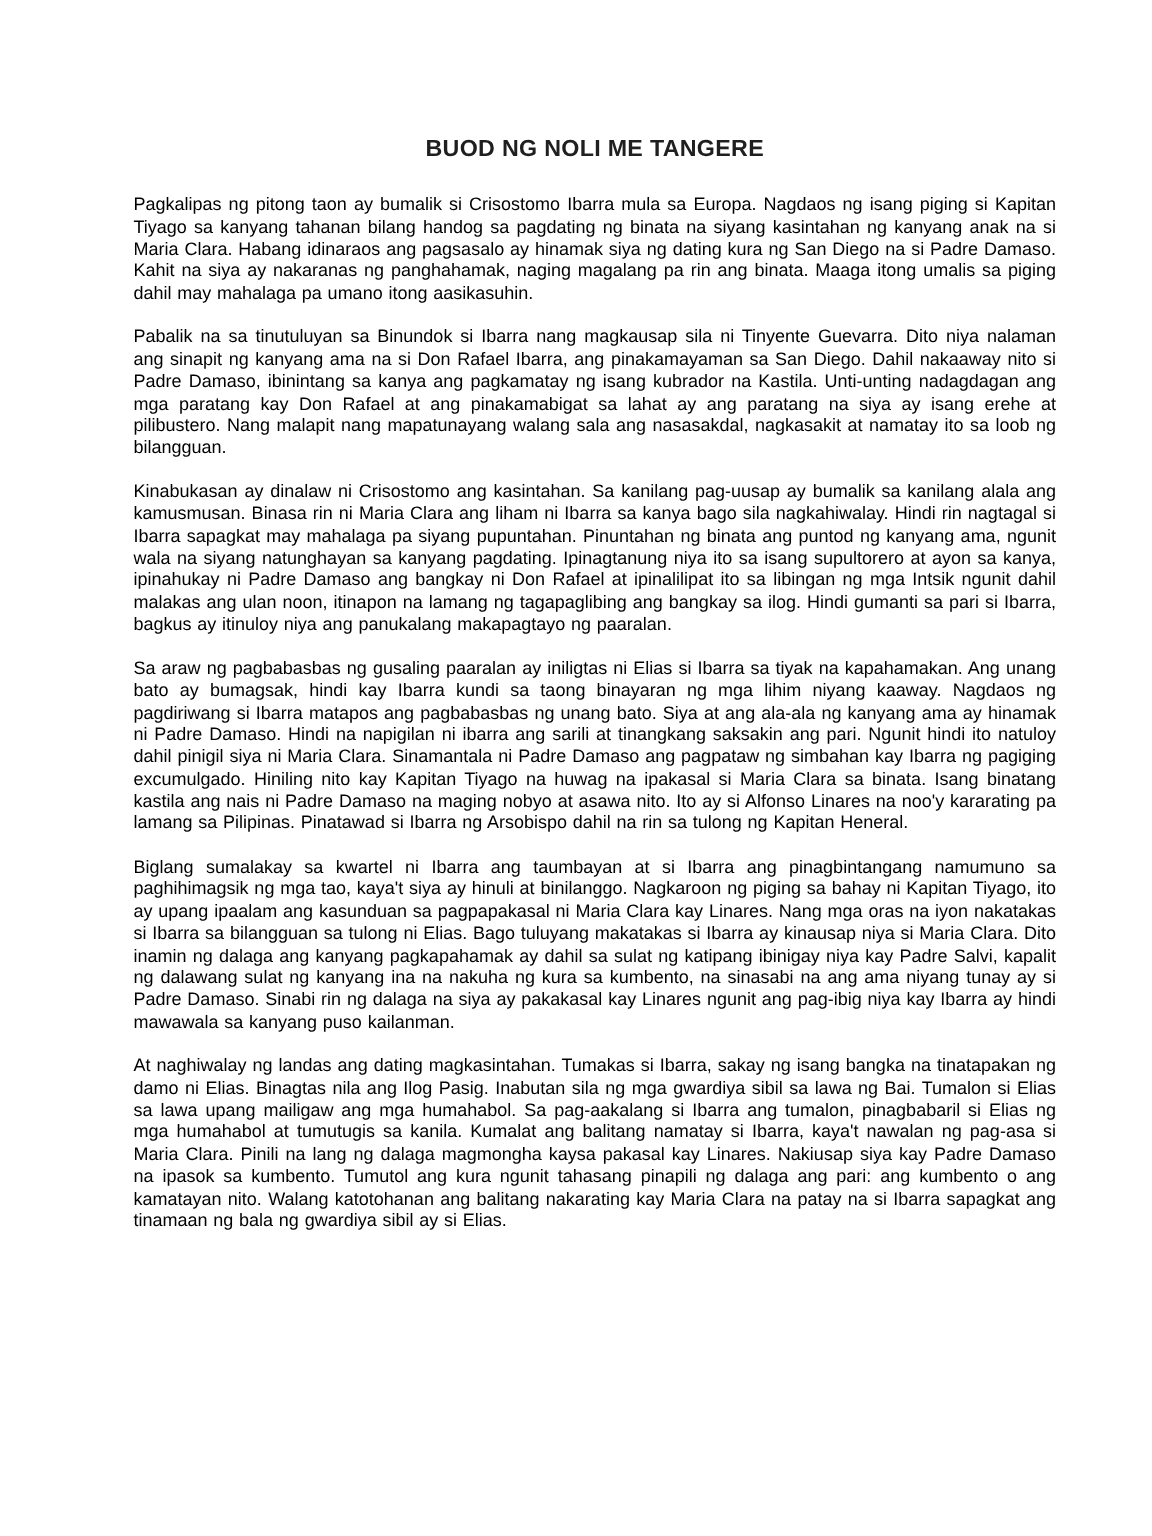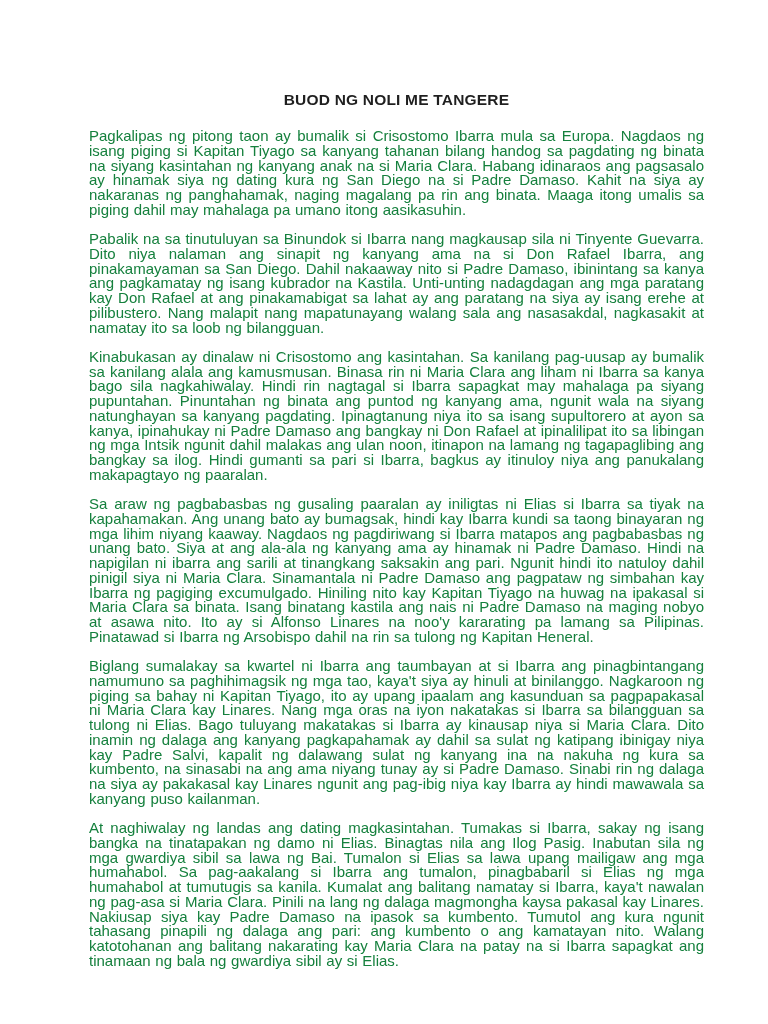--- a/index.html
+++ b/index.html
@@ -25,26 +25,26 @@
   .doc-title {
     margin: 0 0 20px 0;
     font-size: 15.5px;
     font-weight: bold;
     text-align: center;
     letter-spacing: 0.2px;
     color: #1f1f1f;
   }
   .doc-body p {
     margin: 0 0 14.5px 0;
-    font-size: 15px;
+    font-size: 12px;
     line-height: 14.75px;
     text-align: justify;
     text-justify: inter-word;
     word-spacing: 0.5px;
-    color: #15803d;
+    color: #000000;
   }
   .doc-body p:last-child {
     margin-bottom: 16px;
   }
 </style>
 </head>
 <body>
 
 <div class="page">
   <div class="content">

